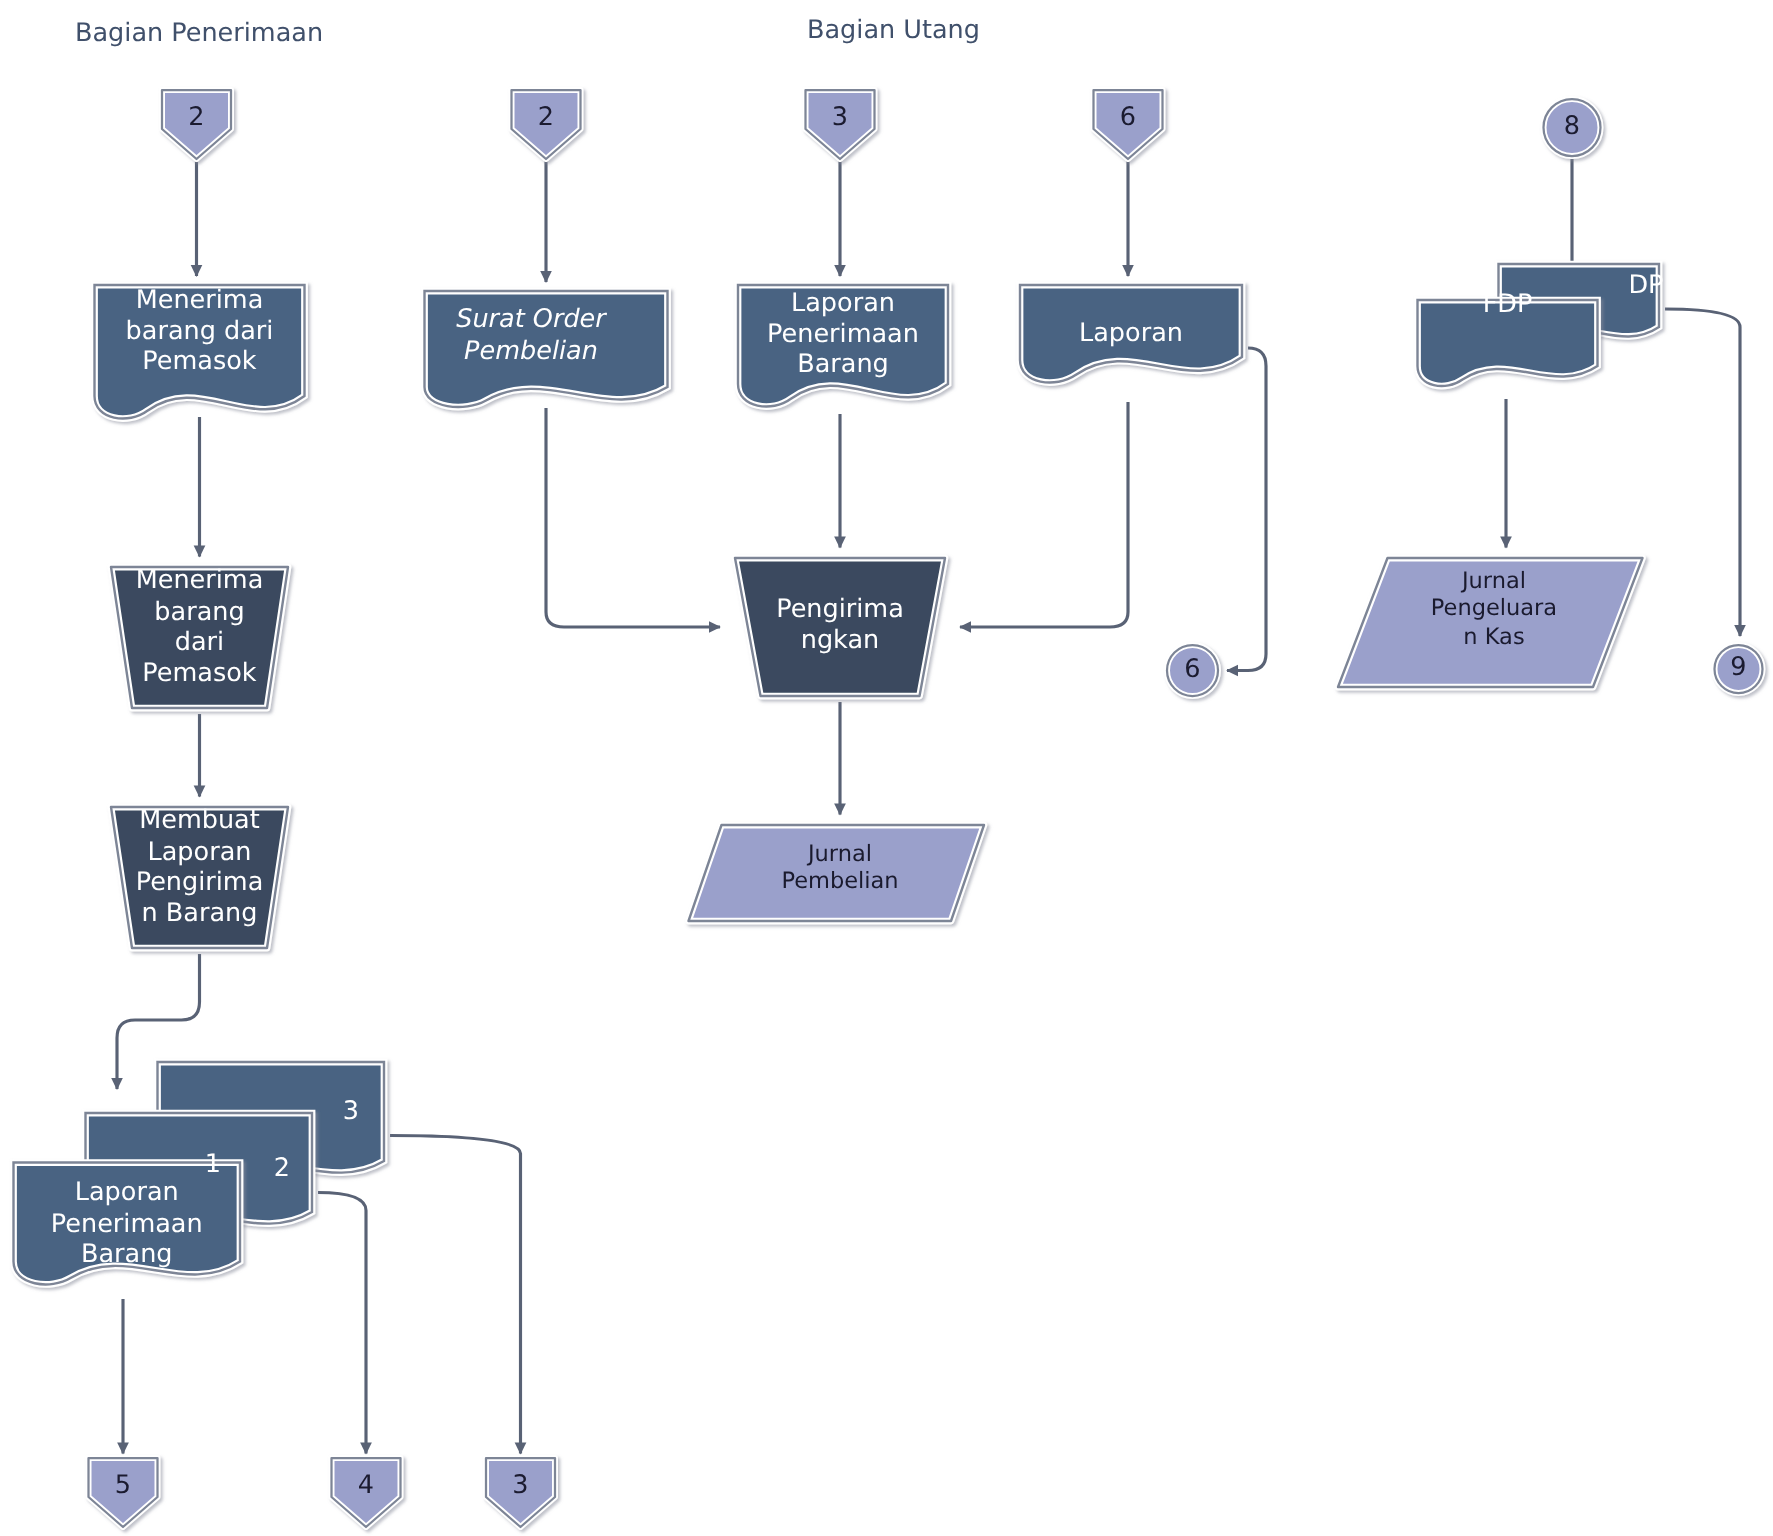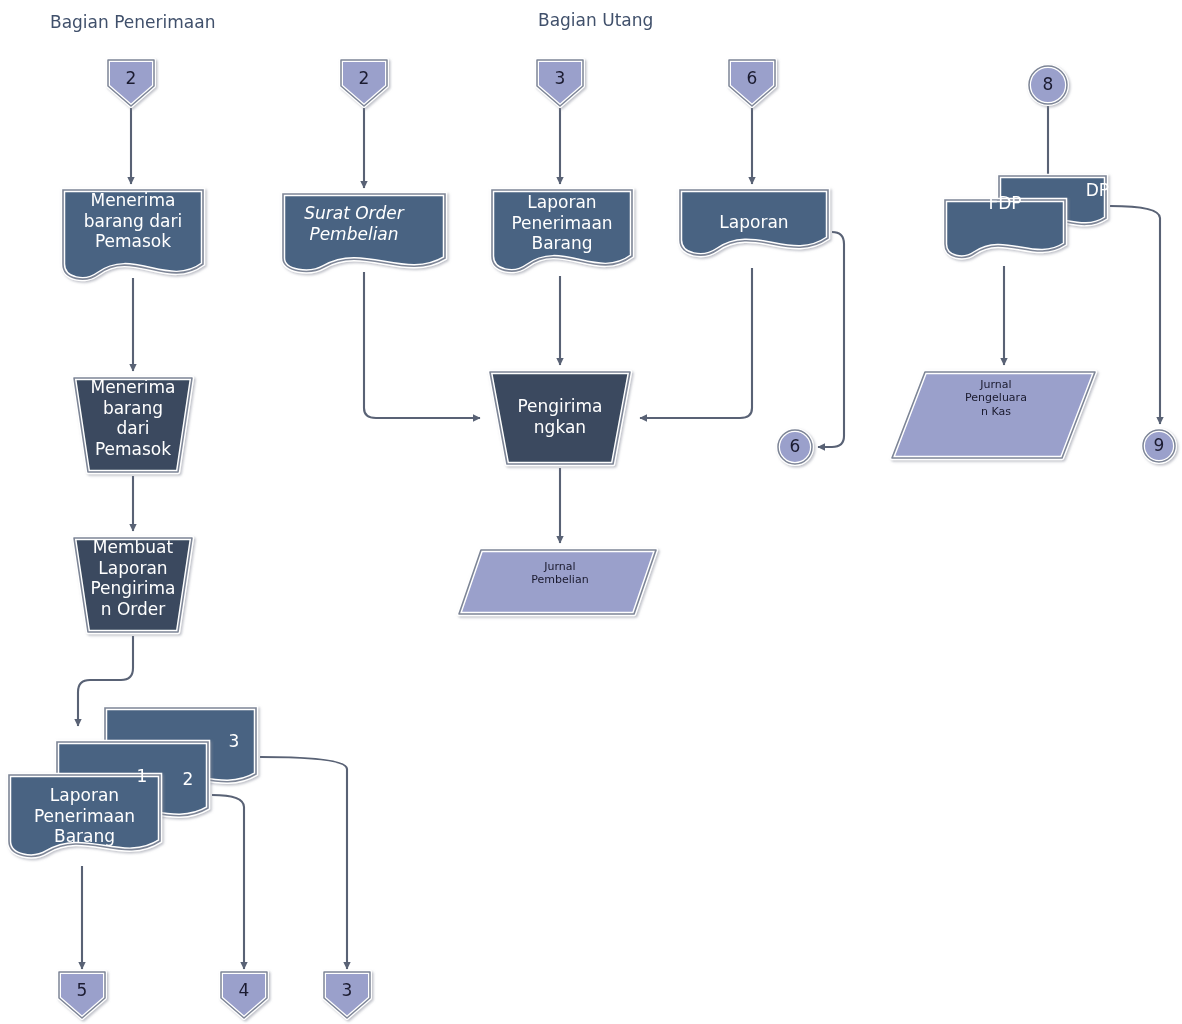--- a/index.html
+++ b/index.html
@@ -46,21 +46,21 @@
   .lbl.doc {
     color: #ffffff;
     font-size: 17px;
   }
   .lbl.proc {
     color: #ffffff;
     font-size: 17px;
   }
   .lbl.data {
     color: #1a1a2e;
-    font-size: 11px;
+    font-size: 15px;
   }
   .lbl.conn {
     color: #1b1b30;
     font-size: 17px;
   }
   .lbl.copynum {
     color: #ffffff;
     font-size: 17px;
   }
 </style>
@@ -273,21 +273,21 @@
 Penerimaan
 Barang</div>
 
   <div class="lbl proc" style="left:70px; top:377px; width:126px;">Menerima
 barang
 dari
 Pemasok</div>
   <div class="lbl proc" style="left:70px; top:537px; width:126px;">Membuat
 Laporan
 Pengirima
-n Order</div>
+n Barang</div>
   <div class="lbl proc" style="left:486px; top:396px; width:148px;">Pengirima
 ngkan</div>
 
   <div class="lbl data" style="left:460px; top:560px; width:200px;">Jurnal
 Pembelian</div>
   <div class="lbl data" style="left:893px; top:378px; width:206px;">Jurnal
 Pengeluara
 n Kas</div>
 
   <div class="lbl conn" style="left:108px; top:68px; width:46px;">2</div>

